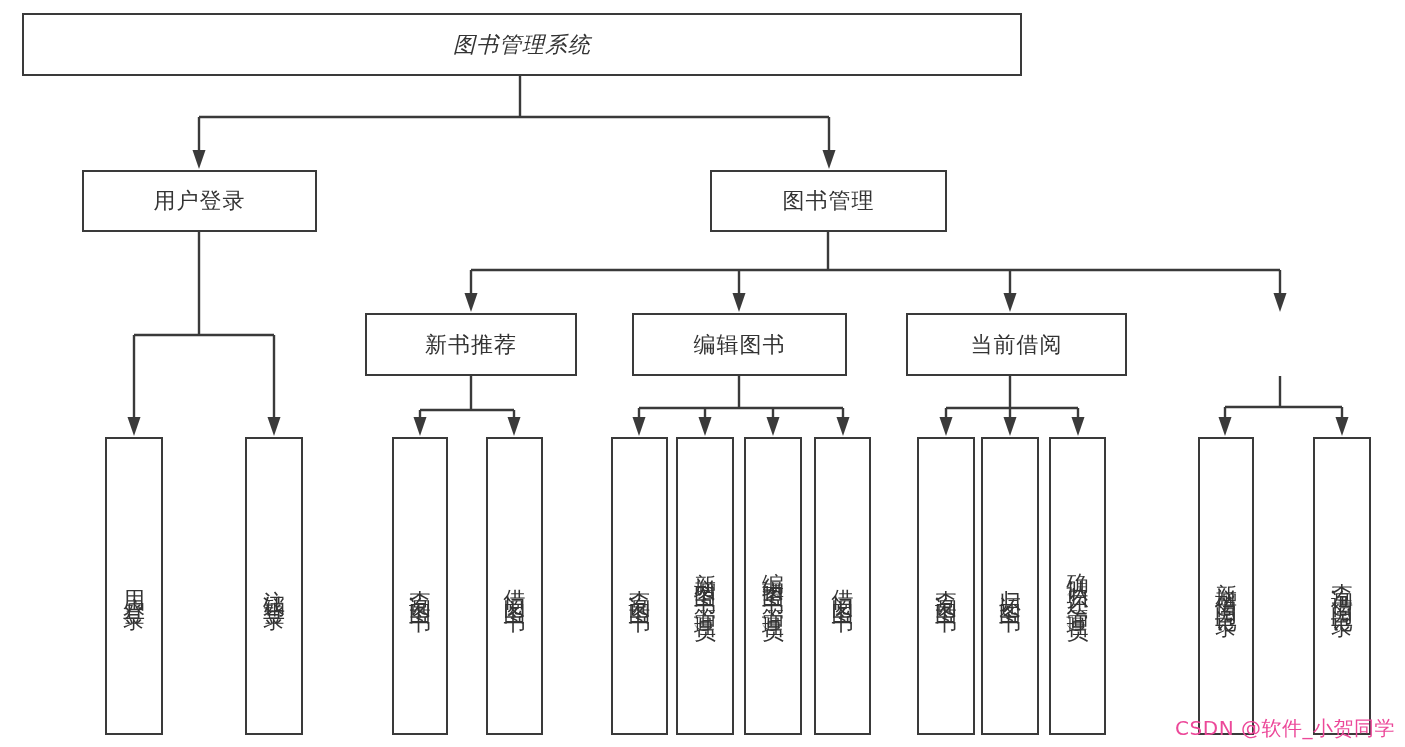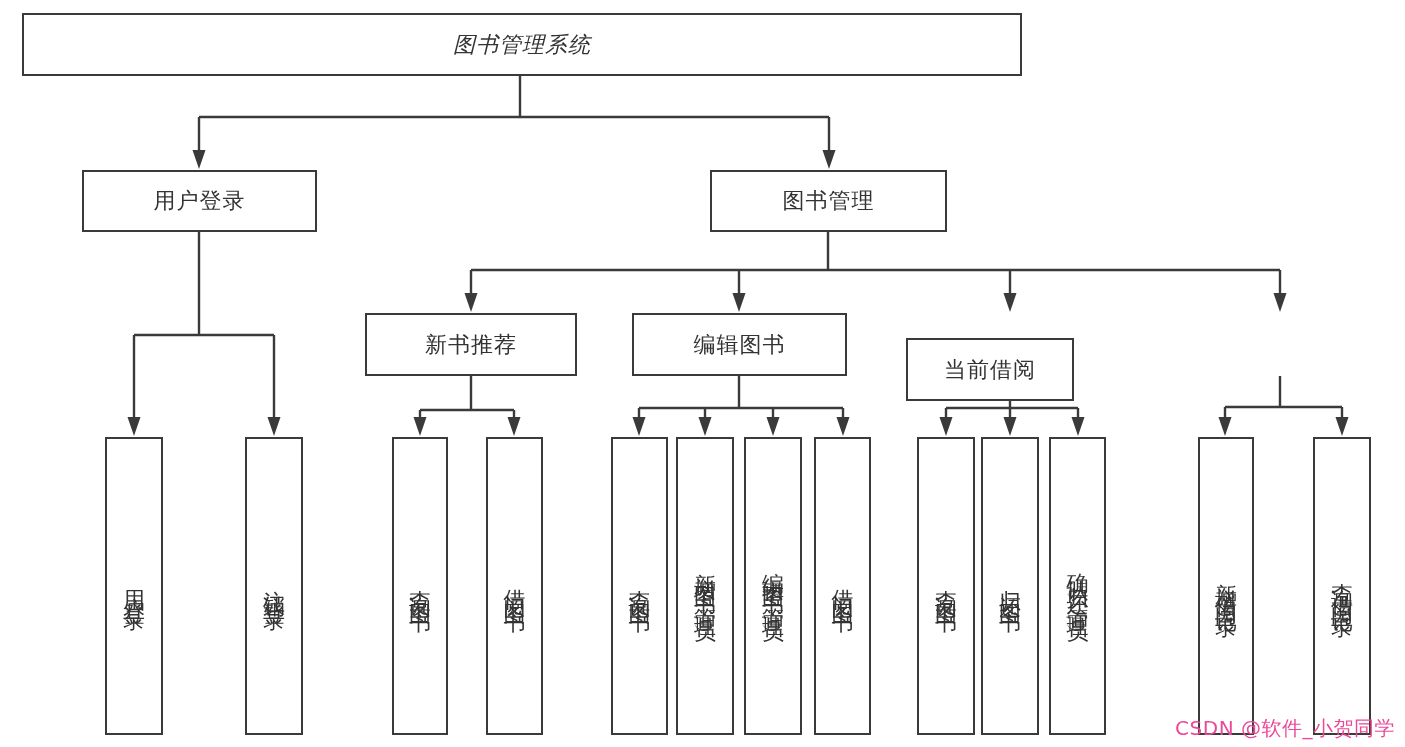--- a/index.html
+++ b/index.html
@@ -114,21 +114,21 @@
   <div class="box" style="left:710px;top:170px;width:237px;height:62px;">
     <span class="hlabel">图书管理</span>
   </div>
 
   <div class="box" style="left:365px;top:313px;width:212px;height:63px;">
     <span class="hlabel">新书推荐</span>
   </div>
   <div class="box" style="left:632px;top:313px;width:215px;height:63px;">
     <span class="hlabel">编辑图书</span>
   </div>
-  <div class="box" style="left:906px;top:313px;width:168px;height:63px;margin-top:25px;">
+  <div class="box" style="left:906px;top:313px;width:221px;height:63px;">
     <span class="hlabel">当前借阅</span>
   </div>
 
   <div class="box" style="left:105px;top:437px;width:58px;height:298px;">
     <span class="vlabel">用户登录</span>
   </div>
   <div class="box" style="left:245px;top:437px;width:58px;height:298px;">
     <span class="vlabel">注销登录</span>
   </div>
 

